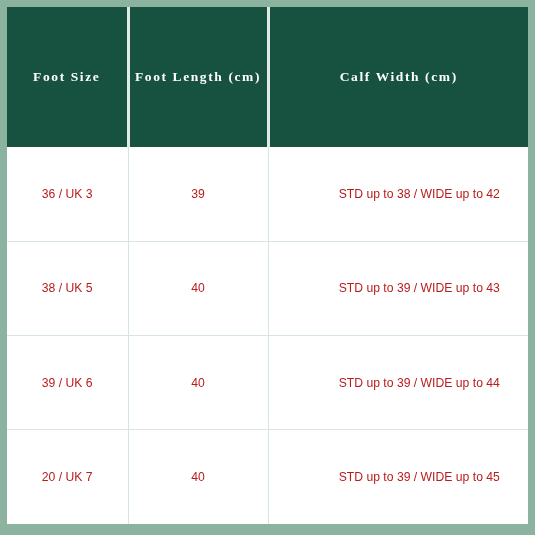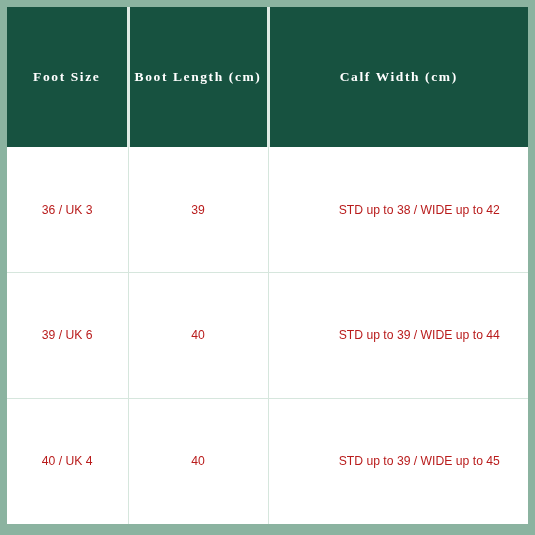--- a/index.html
+++ b/index.html
@@ -89,35 +89,40 @@
 <div id="size-chart-frame">
   <table id="size-chart-table">
     <colgroup>
       <col class="col-foot">
       <col class="col-boot">
       <col class="col-calf">
     </colgroup>
     <thead>
       <tr>
         <th>Foot Size</th>
-        <th>Boot Length (cm)</th>
+        <th>Foot Length (cm)</th>
         <th>Calf Width (cm)</th>
       </tr>
     </thead>
     <tbody>
       <tr>
         <td>36 / UK 3</td>
         <td>39</td>
         <td>STD up to 38 / WIDE up to 42</td>
       </tr>
       <tr>
+        <td>38 / UK 5</td>
+        <td>40</td>
+        <td>STD up to 39 / WIDE up to 43</td>
+      </tr>
+      <tr>
         <td>39 / UK 6</td>
         <td>40</td>
         <td>STD up to 39 / WIDE up to 44</td>
       </tr>
       <tr>
-        <td>40 / UK 4</td>
+        <td>20 / UK 7</td>
         <td>40</td>
         <td>STD up to 39 / WIDE up to 45</td>
       </tr>
     </tbody>
   </table>
 </div>
 
 </body></html>

